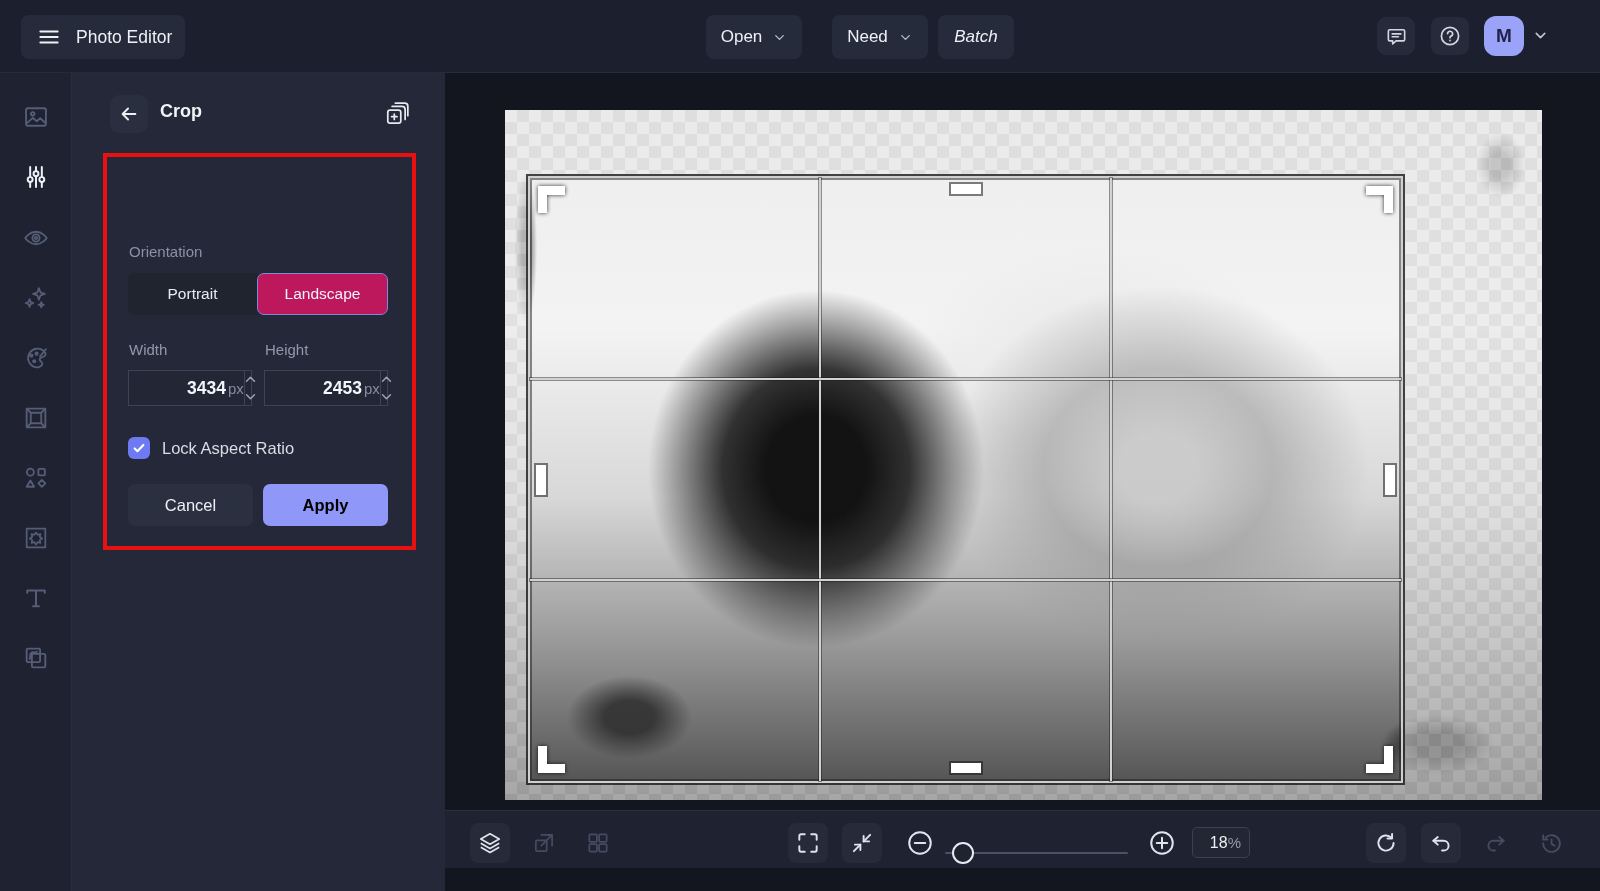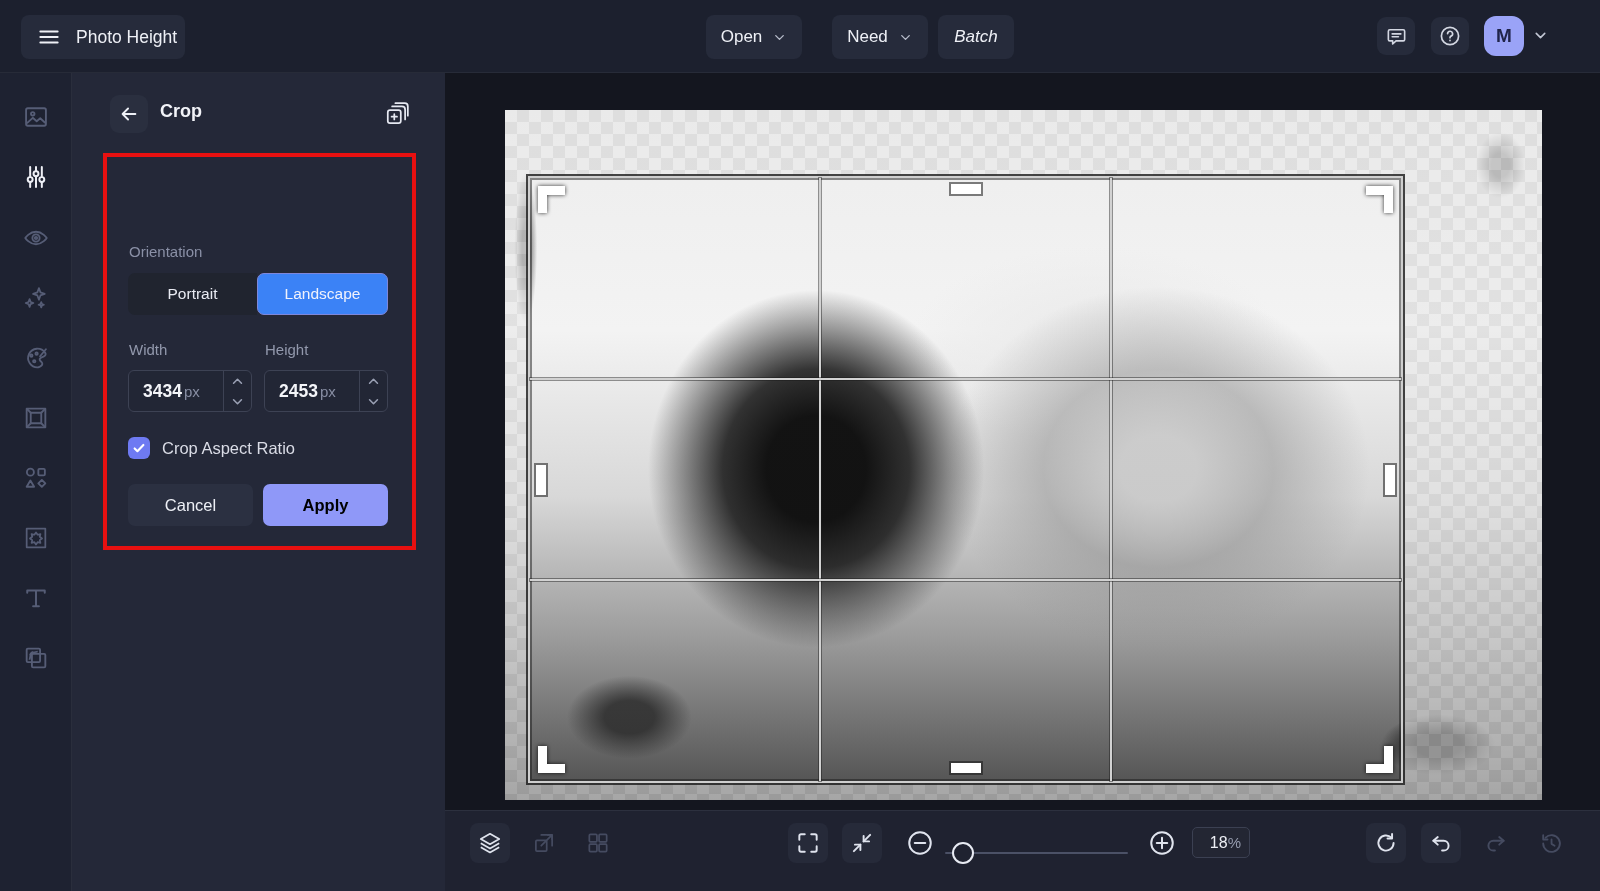--- a/index.html
+++ b/index.html
@@ -25,22 +25,22 @@
   .backbtn { position:absolute; left:38px; top:22px; width:38px; height:38px; background:#2a2f3f; border-radius:9px; display:flex; align-items:center; justify-content:center; color:#eef0f6; cursor:pointer; }
   .ptitle { position:absolute; left:88px; top:28px; font-size:18px; font-weight:bold; color:#f2f3f8; }
   .copybtn { position:absolute; left:312px; top:28px; width:26px; height:26px; color:#e6e9f2; cursor:pointer; }
   .redrect { position:absolute; left:31px; top:80px; width:313px; height:397px; border:4px solid #e81010; pointer-events:none; z-index:5; }
   .preset { position:absolute; left:56px; top:103px; width:260px; height:42px; background:#2a2f40; border-radius:7px; display:flex; align-items:center; color:#eef0f6; font-size:17px; padding:0 16px 0 18px; cursor:pointer; }
   .preset .sp { flex:1; }
   .plabel { position:absolute; font-size:15px; color:#8a90a6; }
   .toggle { position:absolute; left:56px; top:200px; width:260px; height:42px; display:flex; }
   .tg { flex:1; display:flex; align-items:center; justify-content:center; font-size:15.5px; cursor:pointer; }
   .tg.off { background:#20242f; color:#e9ebf3; border-radius:7px 0 0 7px; }
-  .tg.on  { background:#3b82f6; color:#f0f2fc; border:1.5px solid #7e87da; border-radius:7px; }
-  .numbox { position:absolute; top:297px; width:124px; height:42px; background:#222635; border:1px solid #3d4254; border-radius:6px; display:flex; align-items:center; cursor:text; }
+  .tg.on  { background:#be185d; color:#f0f2fc; border:1.5px solid #7e87da; border-radius:7px; }
+  .numbox { position:absolute; top:297px; width:124px; height:36px; background:#222635; border:1px solid #3d4254; border-radius:0; display:flex; align-items:center; cursor:text;padding-left:44px; }
   .numbox .val { font-size:17.5px; font-weight:bold; color:#f4f5f9; padding-left:14px; }
   .numbox .unit { font-size:15px; color:#878da2; margin-left:2px; flex:1; }
   .stepper { width:28px; height:100%; border-left:1px solid #3d4254; display:flex; flex-direction:column; }
   .stepper .st { flex:1; display:flex; align-items:center; justify-content:center; color:#9aa0b4; cursor:pointer; }
   .lockrow { position:absolute; left:56px; top:364px; display:flex; align-items:center; gap:12px; cursor:pointer; }
   .cbx { width:22px; height:22px; background:#6e7af2; border-radius:6px; display:flex; align-items:center; justify-content:center; color:#fff; }
   .lockrow .lbl { font-size:16.5px; color:#dadce6; }
   .pbtn { position:absolute; top:411px; width:125px; height:42px; border-radius:7px; display:flex; align-items:center; justify-content:center; font-size:16.5px; cursor:pointer; }
   .cancel { left:56px; background:#2b3041; color:#edeff5; }
   .apply  { left:191px; background:#8f98f8; color:#000000; font-weight:bold; }
@@ -81,21 +81,21 @@
   .hc-tr { right:8px; top:8px; border-top:9px solid #fff; border-right:9px solid #fff; cursor:nesw-resize; }
   .hc-bl { left:8px; bottom:8px; border-bottom:9px solid #fff; border-left:9px solid #fff; cursor:nesw-resize; }
   .hc-br { right:8px; bottom:8px; border-bottom:9px solid #fff; border-right:9px solid #fff; }
   .hedge { position:absolute; background:#fff; box-shadow:0 0 0 2px rgba(25,25,25,.55); }
   .he-t { left:50%; transform:translateX(-50%); top:6px; width:30px; height:10px; cursor:ns-resize; }
   .he-b { left:50%; transform:translateX(-50%); bottom:8px; width:30px; height:10px; cursor:ns-resize; }
   .he-l { top:50%; transform:translateY(-50%); left:6px; width:10px; height:30px; cursor:ew-resize; }
   .he-r { top:50%; transform:translateY(-50%); right:6px; width:10px; height:30px; cursor:ew-resize; }
 
   
-  .bottombar { position:absolute; left:445px; top:810px; width:1155px; height:81px; background:#1f2230; border-top:1px solid #2c303e; }
+  .bottombar { position:absolute; left:445px; top:810px; width:1155px; height:58px; background:#1f2230; border-top:1px solid #2c303e; }
   .bb-btn { position:absolute; top:12px; width:40px; height:40px; border-radius:8px; display:flex; align-items:center; justify-content:center; cursor:pointer; }
   .boxed { background:#262a39; color:#dfe3ed; }
   .dim { color:#454b60; }
   .bb-ic { position:absolute; top:16px; width:32px; height:32px; color:#e0e4ee; display:flex; align-items:center; justify-content:center; cursor:pointer; }
   .track { position:absolute; left:500px; top:41px; width:183px; height:2px; background:#4b5166; border-radius:2px; cursor:pointer; }
   .knob { position:absolute; left:507px; top:31px; width:22px; height:22px; border:2.5px solid #e8ebf3; background:#1f2230; border-radius:50%; cursor:grab; }
   .zoombox { position:absolute; left:747px; top:16px; width:58px; height:31px; border:1px solid #3b4052; border-radius:5px; background:#232633; display:flex; align-items:center; justify-content:flex-end; padding-right:8px; cursor:text; }
   .zoombox .zv { color:#eceef4; font-size:16px; }
   .zoombox .zu { color:#959bae; font-size:15px; }
 
@@ -106,21 +106,21 @@
 
 <div class="stage">
 
   <div class="topbar">
     <div class="tb-btn hamb">
       <span>
         <svg width="26" height="26" viewBox="0 0 24 24" fill="none" stroke="currentColor" stroke-width="1.8" stroke-linecap="round">
             <path d="M4 7h16M4 12h16M4 17h16"></path>
           </svg>
       </span>
-      <span>Photo Height</span>
+      <span>Photo Editor</span>
     </div>
 
     <div class="tb-btn" style="left:706px;width:96px;">
       <span>Open</span>
       <span class="chev">
         <svg width="15" height="15" viewBox="0 0 24 24" fill="none" stroke="currentColor" stroke-width="2.2" stroke-linecap="round" stroke-linejoin="round">
             <path d="M6 9l6 6 6-6"></path>
           </svg>
       </span>
     </div>
@@ -325,21 +325,21 @@
     </div>
 
     <div class="lockrow">
       <div class="cbx">
         <span>
           <svg width="14" height="14" viewBox="0 0 16 16" fill="none" stroke="currentColor" stroke-width="2.4" stroke-linecap="round" stroke-linejoin="round">
               <path d="M3 8.5l3.2 3.2L13 4.5"></path>
             </svg>
         </span>
       </div>
-      <span class="lbl">Crop Aspect Ratio</span>
+      <span class="lbl">Lock Aspect Ratio</span>
     </div>
 
     <div class="pbtn cancel">Cancel</div>
     <div class="pbtn apply">Apply</div>
 
   </div>
 
   <div class="main">
     <div class="canvas">
       <div class="photo-art photo-dim"></div>

